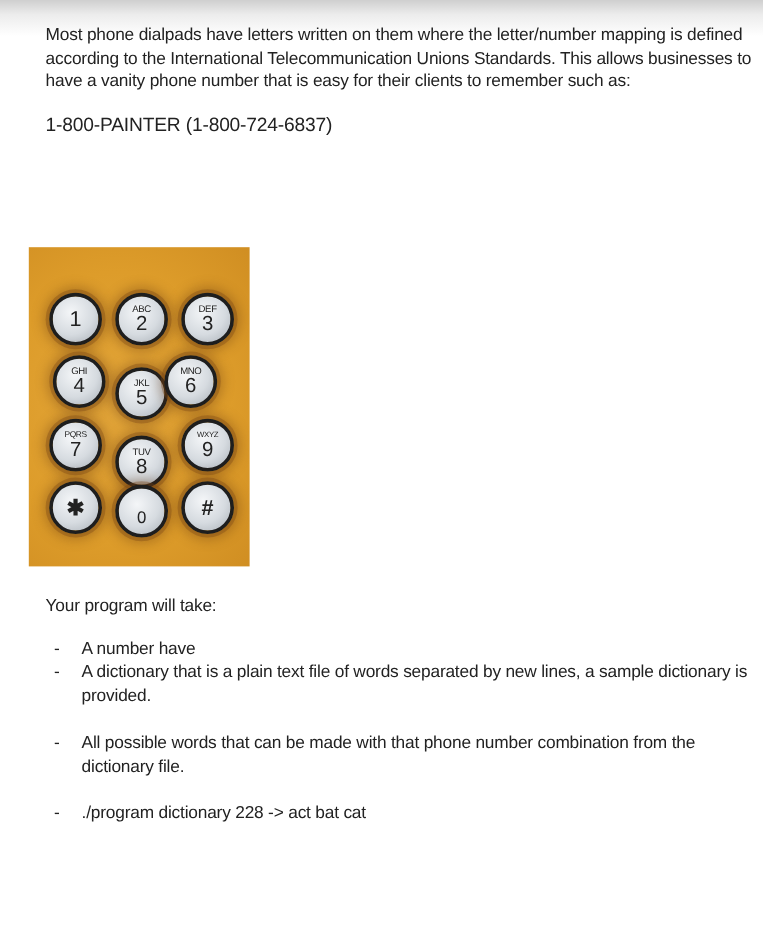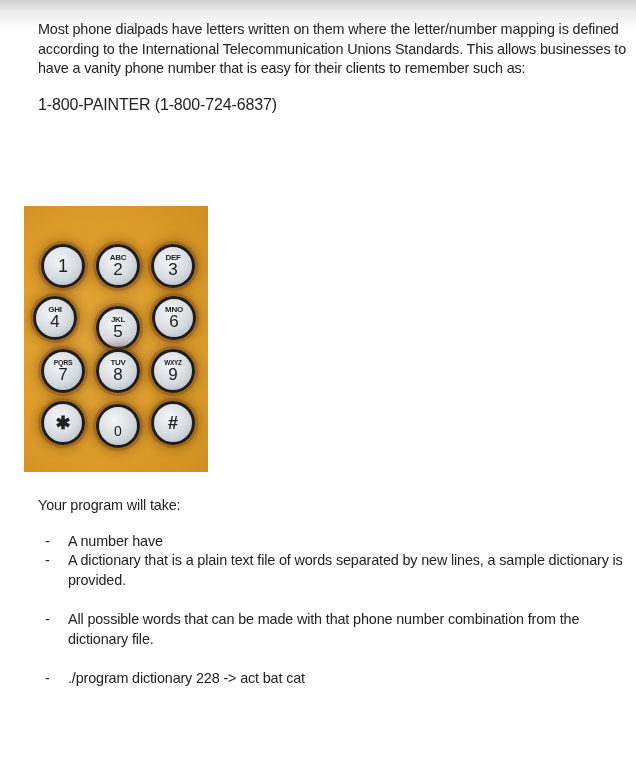--- a/index.html
+++ b/index.html
@@ -35,21 +35,21 @@
     overflow: hidden;
   }
   .key {
     position: absolute; width: 38px; height: 38px; border-radius: 50%;
     background: radial-gradient(circle at 40% 35%, #f4f6f8 0%, #d6dbe0 55%, #a9b0b7 100%);
     border: 3px solid #1e1e1e;
     box-shadow: 0 0 0 3px rgba(120,70,20,0.35), 0 0 10px 5px rgba(100,55,15,0.35);
     display: flex; flex-direction: column; align-items: center; justify-content: center;
     color: #222;
   }
-  .key .letters { font-size: 8px; font-weight: bold; line-height: 8px; letter-spacing: -0.3px; }
+  .key .letters { font-size: 8px; font-weight: normal; line-height: 8px; letter-spacing: -0.3px; }
   .key .digit { font-size: 17px; line-height: 16px; }
   .key .digit.solo { font-size: 18px; }
   .key .digit.small { font-size: 14px; }
 </style>
 </head>
 <body>
 
 <div class="top-shade"></div>
 
 <div class="doc">
@@ -86,38 +86,38 @@
     </div>
   <div class="key" style="left:72px;top:38px">
       <span class="letters">ABC</span>
       <span class="digit">2</span>
     </div>
   <div class="key" style="left:127px;top:38px">
       <span class="letters">DEF</span>
       <span class="digit">3</span>
     </div>
 
-  <div class="key" style="left:9px;top:90px">
+  <div class="key" style="left:20px;top:90px">
       <span class="letters">GHI</span>
       <span class="digit">4</span>
     </div>
   <div class="key" style="left:72px;top:100px">
       <span class="letters">JKL</span>
       <span class="digit">5</span>
     </div>
-  <div class="key" style="left:128px;top:90px">
+  <div class="key" style="left:113px;top:90px">
       <span class="letters">MNO</span>
       <span class="digit">6</span>
     </div>
 
   <div class="key" style="left:17px;top:143px">
       <span class="letters" style="font-size:7px">PQRS</span>
       <span class="digit">7</span>
     </div>
-  <div class="key" style="left:72px;top:143px">
+  <div class="key" style="left:72px;top:157px">
       <span class="letters">TUV</span>
       <span class="digit">8</span>
     </div>
   <div class="key" style="left:127px;top:143px">
       <span class="letters" style="font-size:6.5px">WXYZ</span>
       <span class="digit">9</span>
     </div>
 
   <div class="key" style="left:17px;top:195px">
       <span class="digit solo" style="font-weight:bold">✱</span>

